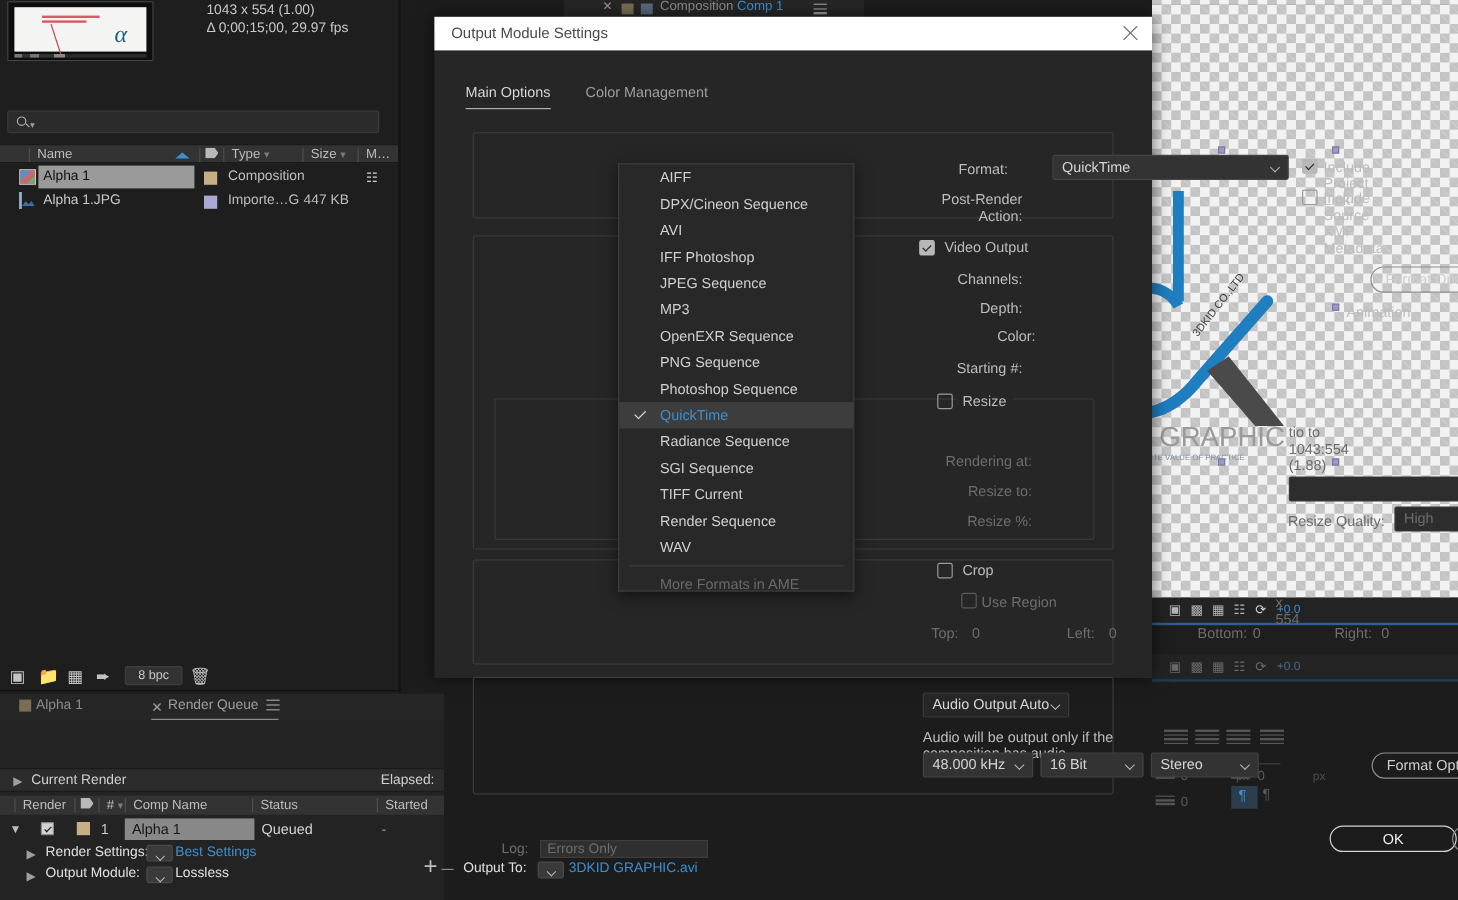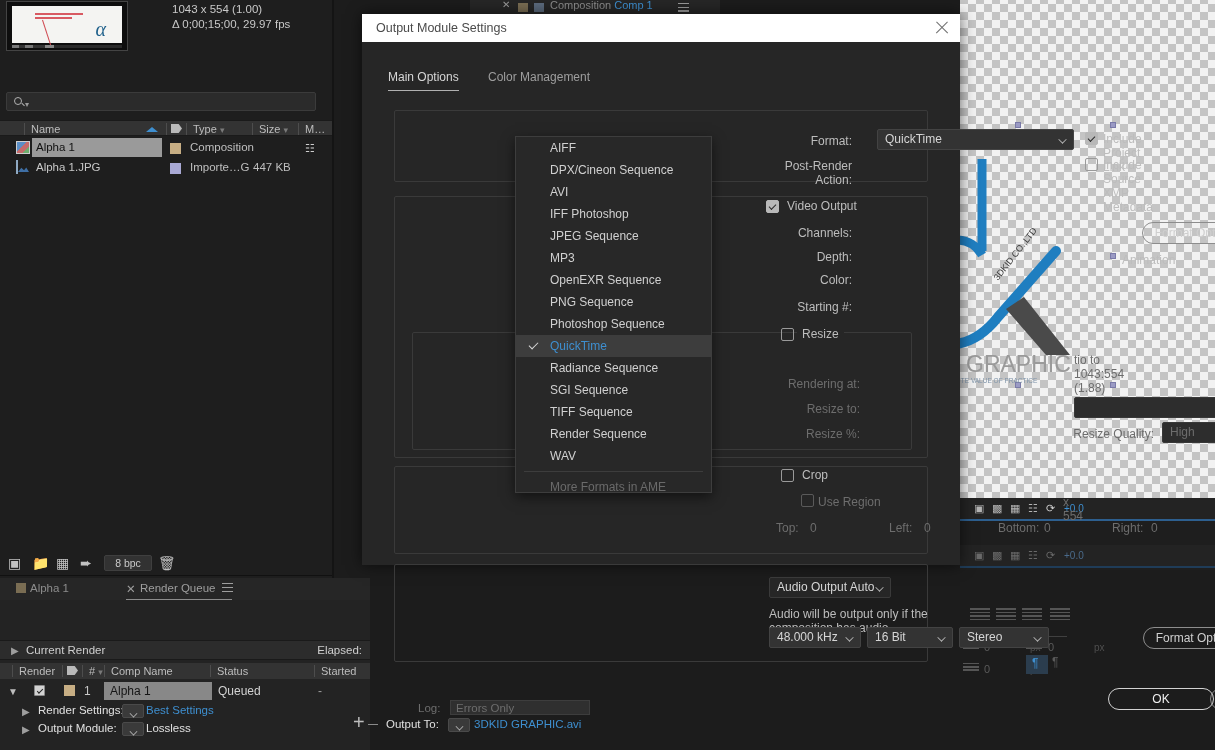--- a/index.html
+++ b/index.html
@@ -530,39 +530,39 @@
       <span id="dialog-title">Output Module Settings</span>
       <span id="dialog-close"></span>
     </div>
 
     <div id="dialog-tabs">
       <span class="dtab active" id="dtab-main">Main Options</span>
       <span class="dtab" id="dtab-color">Color Management</span>
     </div>
 
     <div id="grp-fmt"></div>
-    <span class="flbl" style="left:400px; top:120px; width:90px;">Format:</span>
+    <span class="flbl" style="left:388px; top:120px; width:90px;">Format:</span>
     <div class="selectbox" style="left:515px; top:115px; width:197px;">
       <span>QuickTime</span>
       <span class="car"></span>
     </div>
     <span class="flbl" style="left:390px; top:145px; width:100px;">Post-Render Action:</span>
 
     <span class="cb on" style="left:723px; top:118px;"></span>
     <span style="position:absolute; left:741px; top:118px; font-size:12px; color:#bdbdbd;">Include Project Link</span>
     <span class="cb" style="left:723px; top:144px;"></span>
     <span style="position:absolute; left:741px; top:144px; font-size:12px; color:#bdbdbd;">Include Source XMP Metadata</span>
 
     <div id="grp-video"></div>
     <span class="lgd-chk on" style="left:404px; top:186px;"></span>
     <span class="lgd" style="left:420px; top:185px; color:#bdbdbd;">Video Output</span>
 
     <span class="flbl" style="left:408px; top:212px; width:82px;">Channels:</span>
     <span class="flbl" style="left:408px; top:236px; width:82px;">Depth:</span>
-    <span class="flbl" style="left:408px; top:259px; width:82px;">Color:</span>
+    <span class="flbl" style="left:419px; top:259px; width:82px;">Color:</span>
     <span class="flbl" style="left:408px; top:286px; width:82px;">Starting #:</span>
 
     <div class="rbtn" style="left:780px; top:208px; width:120px;">Format Options…</div>
     <span style="position:absolute; left:760px; top:239px; font-size:12px; color:#bdbdbd;">Animation</span>
 
     <div id="grp-resize"></div>
     <span class="lgd-chk" style="left:419px; top:314px;"></span>
     <span class="lgd" style="left:435px; top:313px; color:#bdbdbd;">Resize</span>
 
     <span class="fval dim" style="left:712px; top:339px;">tio to 1043:554 (1.88)</span>
@@ -627,20 +627,20 @@
     <div class="ddi">AVI</div>
     <div class="ddi">IFF Photoshop</div>
     <div class="ddi">JPEG Sequence</div>
     <div class="ddi">MP3</div>
     <div class="ddi">OpenEXR Sequence</div>
     <div class="ddi">PNG Sequence</div>
     <div class="ddi">Photoshop Sequence</div>
     <div class="ddi sel">QuickTime</div>
     <div class="ddi">Radiance Sequence</div>
     <div class="ddi">SGI Sequence</div>
-    <div class="ddi">TIFF Sequence</div>
+    <div class="ddi">TIFF Current</div>
     <div class="ddi">Render Sequence</div>
     <div class="ddi">WAV</div>
     <div id="dd-sep"></div>
     <div class="ddi disabled">More Formats in AME</div>
   </div>
 
 </div>
 
 </body></html>

